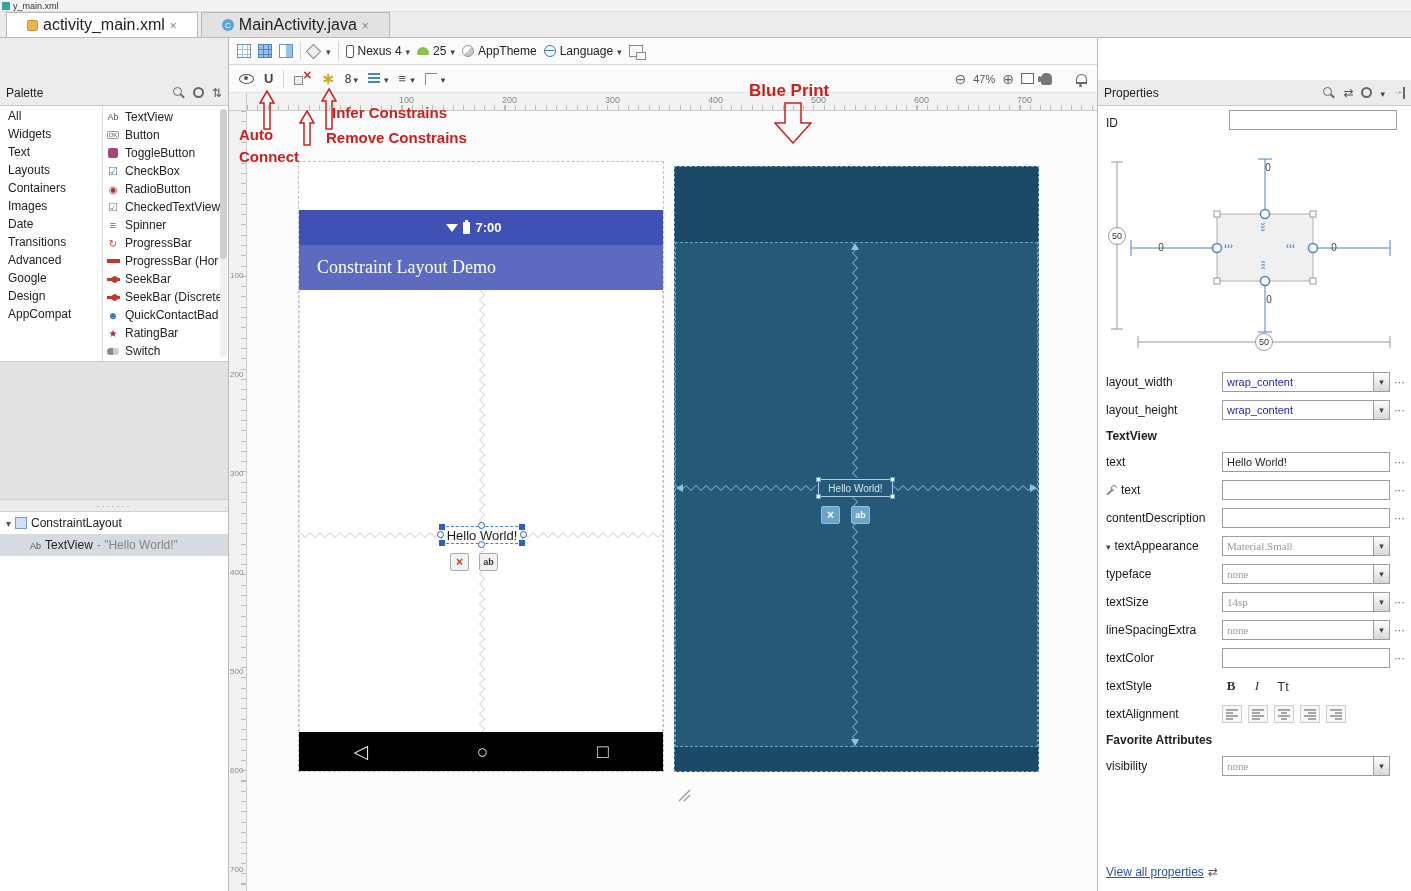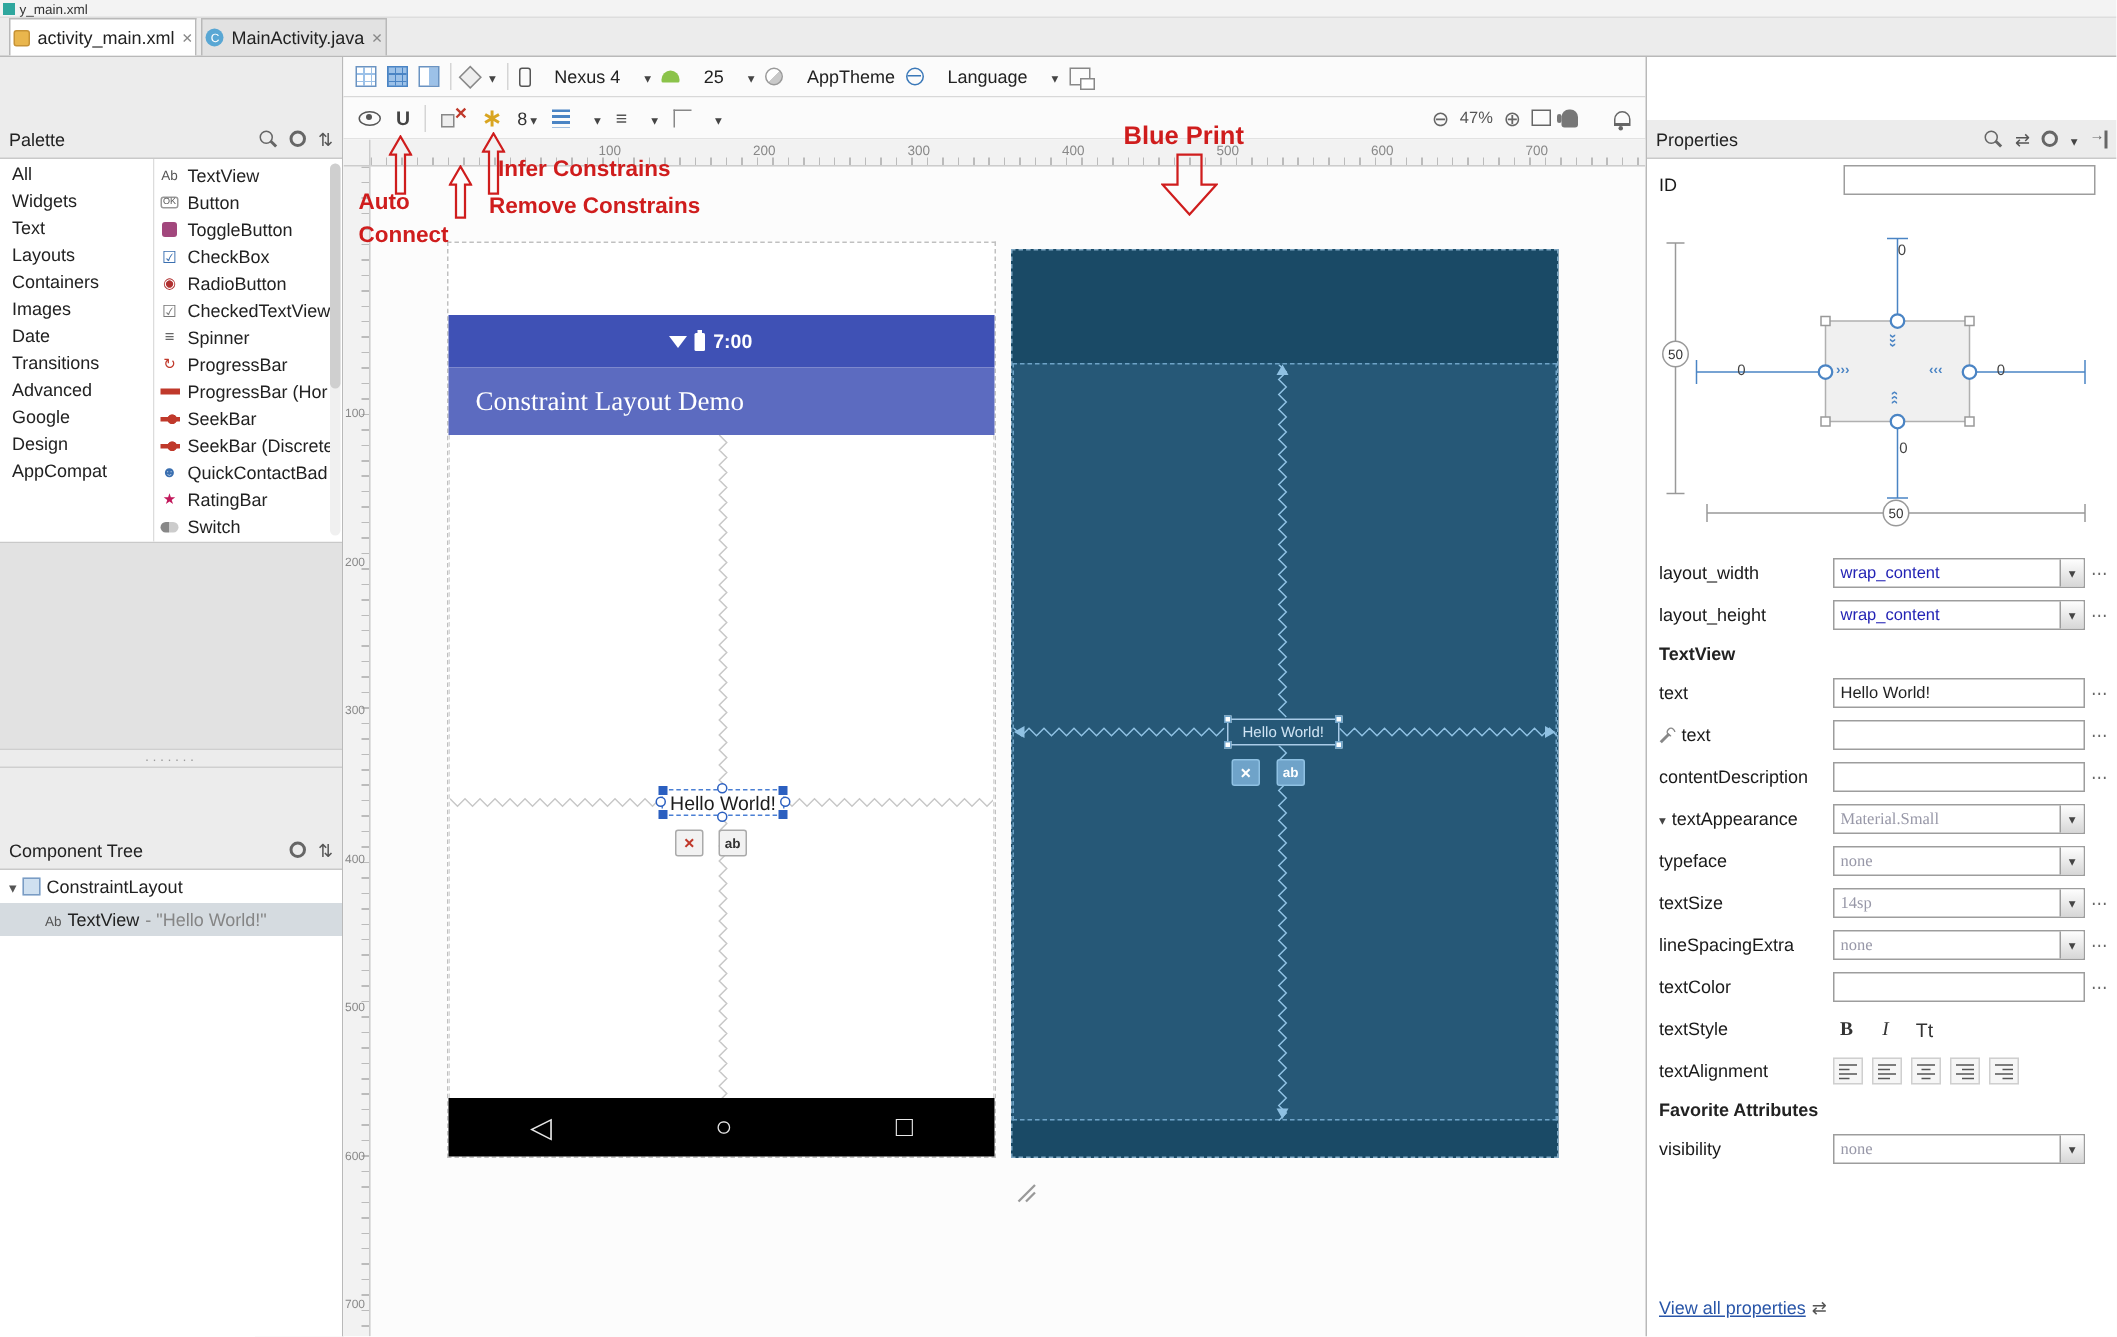--- a/index.html
+++ b/index.html
@@ -6,21 +6,21 @@
   html,body { width:1411px; height:891px; overflow:hidden; }
   body { font-family:"Liberation Sans", sans-serif; font-size:12px; color:#222; background:#fff; }
   .app { width:1411px; height:891px; display:flex; flex-direction:column; }
 
   
   .crumb-bar { height:12px; background:#f3f3f3; border-bottom:1px solid #ddd; display:flex; align-items:center; gap:3px; padding-left:2px; font-size:9px; color:#333; }
   .i-layout-file { width:8px; height:8px; background:#2fa79e; display:inline-block; }
 
   
   .tab-bar { height:26px; background:#ececec; border-bottom:1px solid #b9b9b9; display:flex; align-items:flex-end; padding-left:6px; }
-  .tab { display:flex; align-items:center; gap:5px; padding:0 2px; font-size:12px; border:1px solid #b9b9b9; border-bottom:none; margin-right:3px; background:#e2e2e2; height:25px; }
+  .tab { display:flex; align-items:center; gap:5px; padding:0 20px; font-size:16px; border:1px solid #b9b9b9; border-bottom:none; margin-right:3px; background:#e2e2e2; height:25px; }
   .tab.active { background:#fff; }
   .i-xmlfile { width:11px; height:11px; background:#e9b64d; border:1px solid #c79336; border-radius:2px; display:inline-block; }
   .i-class { width:12px; height:12px; border-radius:50%; background:#59a7d4; color:#fff; font-size:8px; display:flex; align-items:center; justify-content:center; }
   .i-class::before { content:"C"; }
   .g-close::before { content:"×"; color:#888; font-size:12px; }
 
   .main { flex:1; display:flex; min-height:0; }
 
   
   .left-panel { width:229px; border-right:1px solid #b9b9b9; display:flex; flex-direction:column; background:#ececec; flex:none; }
@@ -74,21 +74,21 @@
   .g-caret::before { content:"▾"; font-size:9px; color:#444; }
   .g-dots::before { content:"⋯"; }
   .i-bell { position:relative; width:11px; height:10px; border:1.5px solid #666; border-radius:6px 6px 0 0; border-bottom:2px solid #666; display:inline-block; }
   .i-bell::after { content:""; position:absolute; left:2px; bottom:-5px; width:3px; height:3px; border-radius:50%; background:#666; }
 
   
   .center-panel { flex:1; position:relative; display:flex; flex-direction:column; background:#fff; min-width:0; }
   .toolbar1 { height:27px; border-bottom:1px solid #d8d8d8; display:flex; align-items:center; gap:7px; padding:0 8px; background:#fbfbfb; flex:none; }
   .toolbar2 { height:28px; border-bottom:1px solid #e2e2e2; display:flex; align-items:center; gap:10px; padding:0 10px; background:#fbfbfb; flex:none; }
   .sep { width:1px; height:18px; background:#d5d5d5; }
-  .tb-group { display:flex; align-items:center; gap:16px; font-size:12px; color:#222; }
+  .tb-group { display:flex; align-items:center; gap:4px; font-size:12px; color:#222; }
   .vm { width:14px; height:14px; display:inline-block; }
   .vm-design { border:1px solid #6a93c2; background:#fff; background-image:repeating-linear-gradient(to right,transparent 0 4px,#9cc1e8 4px 5px),repeating-linear-gradient(to bottom,transparent 0 4px,#9cc1e8 4px 5px); }
   .vm-blueprint { border:1px solid #4a84c4; background:#9cc1e8; background-image:repeating-linear-gradient(to right,transparent 0 4px,#4a84c4 4px 5px),repeating-linear-gradient(to bottom,transparent 0 4px,#4a84c4 4px 5px); }
   .vm-split { border:1px solid #6a93c2; background:linear-gradient(90deg,#fff 50%,#9cc1e8 50%); }
   .i-orient { width:11px; height:11px; border:1px solid #888; transform:rotate(45deg); background:#eee; display:inline-block; }
   .i-phone { width:8px; height:13px; border:1.5px solid #555; border-radius:2px; display:inline-block; }
   .i-android { width:12px; height:8px; background:#8bc34a; border-radius:6px 6px 1px 1px; display:inline-block; }
   .i-theme { width:12px; height:12px; border-radius:50%; border:1px solid #999; background:linear-gradient(135deg,#fff 50%,#c9c9c9 50%); display:inline-block; }
   .i-globe { width:12px; height:12px; border-radius:50%; border:1.5px solid #3a78b8; position:relative; display:inline-block; }
   .i-globe::after { content:""; position:absolute; left:0; top:4px; width:9px; height:1px; background:#3a78b8; }
@@ -328,26 +328,20 @@
               <div class="widget-item">
                 <span class="wicon" data-icon="switch-icon"></span>
                 <span>Switch</span>
               </div>
             </div>
           <div class="wscroll"></div>
         </div>
       </div>
       <div class="palette-filler"></div>
       <div class="splitter"></div>
-      <div class="panel-header">
-        <span>Component Tree</span>
-        <span class="spacer"></span>
-        <span class="i-gear"></span>
-        <span class="i-sort"></span>
-      </div>
       <div class="tree-body">
         <div class="tree-row">
           <span class="tree-caret"></span>
           <span class="i-constraintlayout"></span>
           <span>ConstraintLayout</span>
         </div>
         <div class="tree-row child selected">
           <span class="ab-ic"></span>
           <span>TextView</span>
           <span class="tree-suffix"> - "Hello World!"</span>

